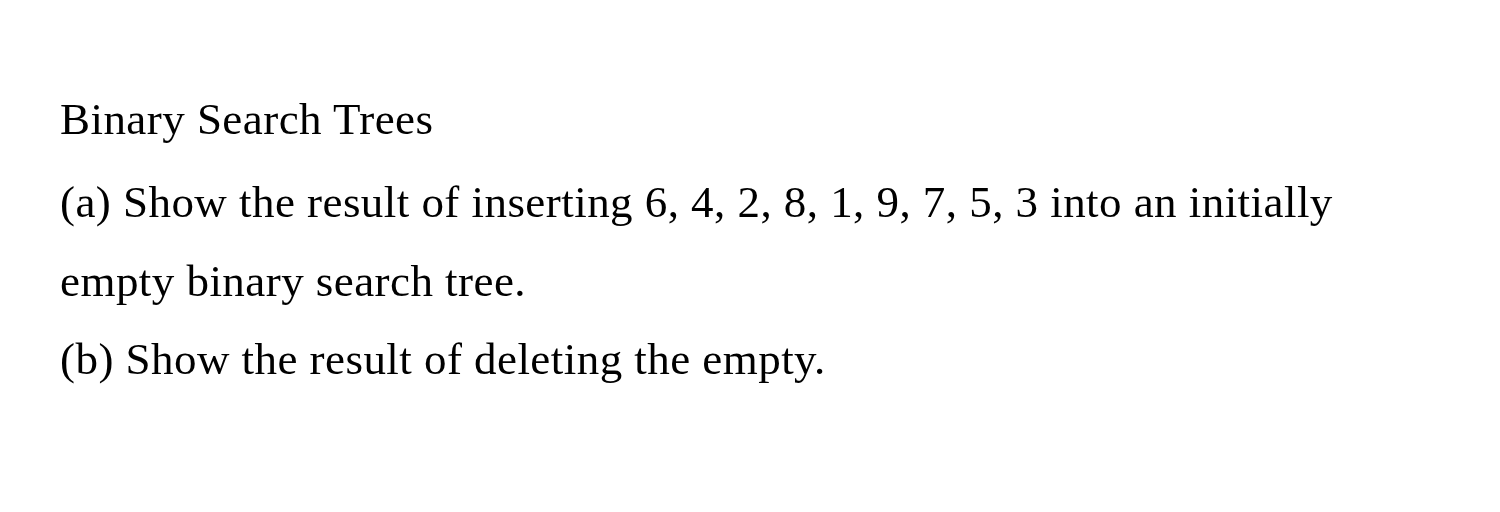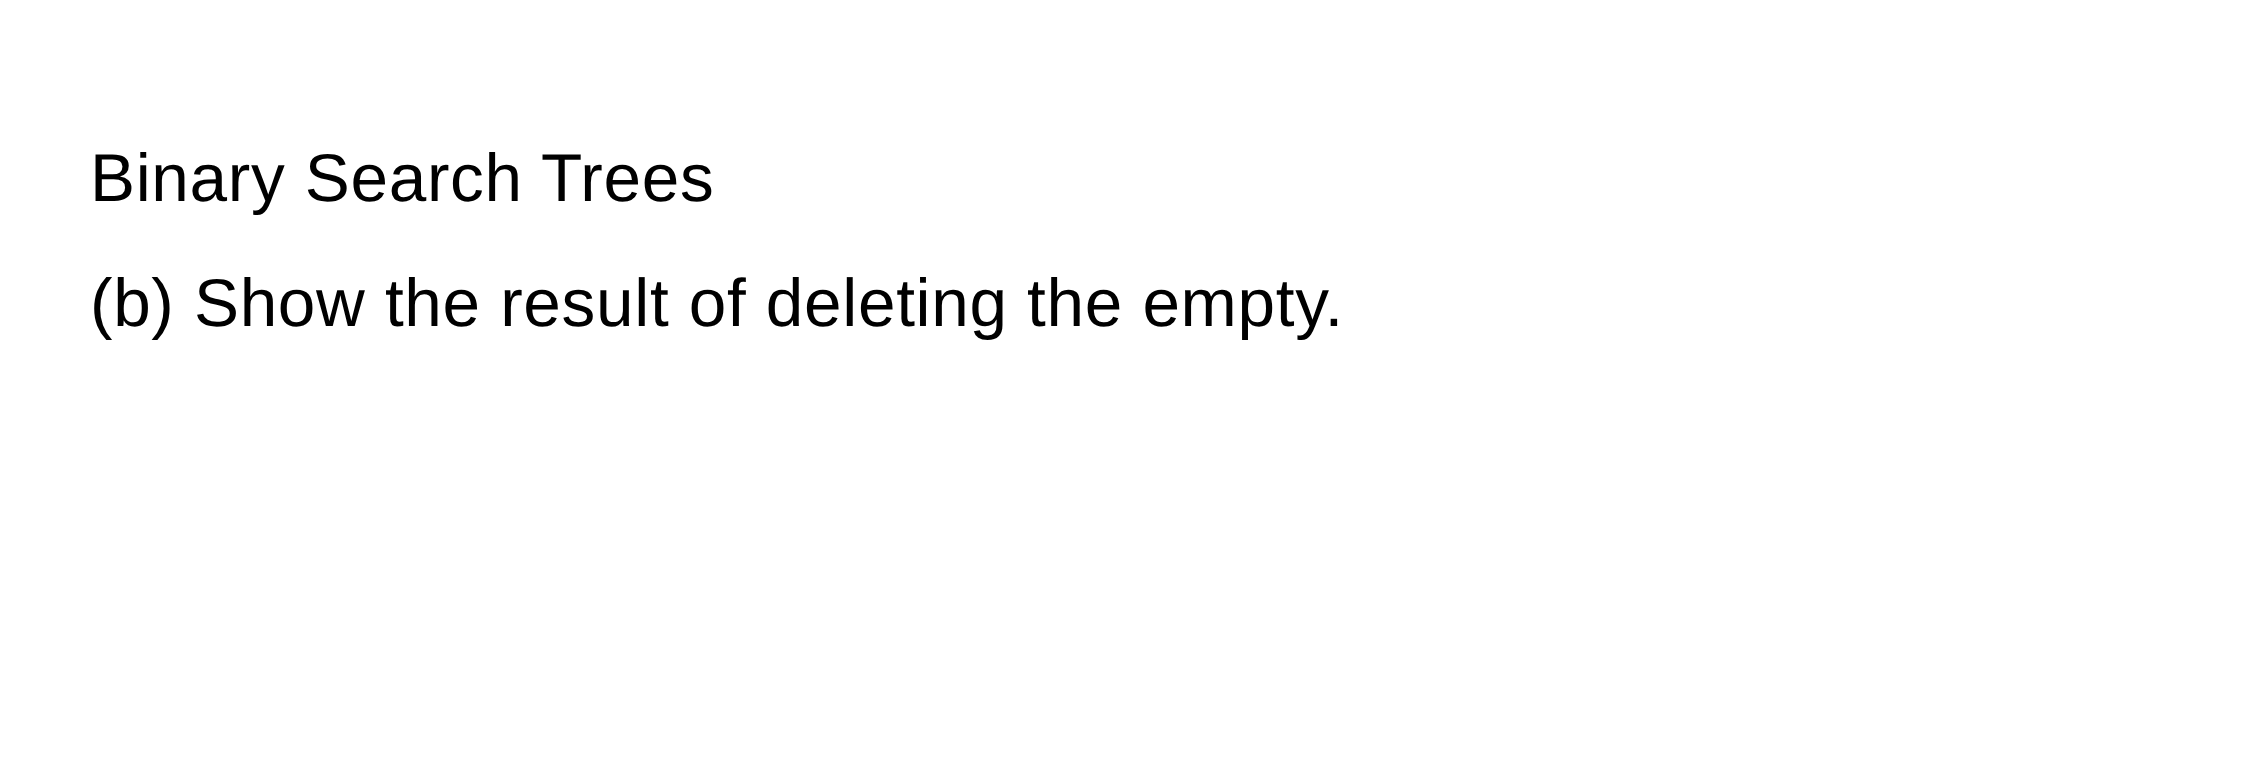--- a/index.html
+++ b/index.html
@@ -1,18 +1,19 @@
 <!DOCTYPE html>
 <html><head>
   <meta charset="utf-8">
   <style>
     * {
       margin: 0;
       padding: 0;
       box-sizing: border-box;
+      font-family: Liberation Serif, serif;
     }
     body {
       width: 1500px;
       height: 512px;
       background: #ffffff;
       font-family: -apple-system, BlinkMacSystemFont, "Segoe UI", Helvetica, Arial, sans-serif;
       padding: 80px 60px;
     }
     .content {
       font-size: 45px;
@@ -25,14 +26,15 @@
     }
     .item {
       display: block;
     }
   </style>
 </head>
 <body>
 
 <div class="content">
   <div class="title">Binary Search Trees</div>
+  <div class="item">(a) Show the result of inserting 6, 4, 2, 8, 1, 9, 7, 5, 3 into an initially empty binary search tree.</div>
   <div class="item">(b) Show the result of deleting the empty.</div>
 </div>
 
 </body></html>

